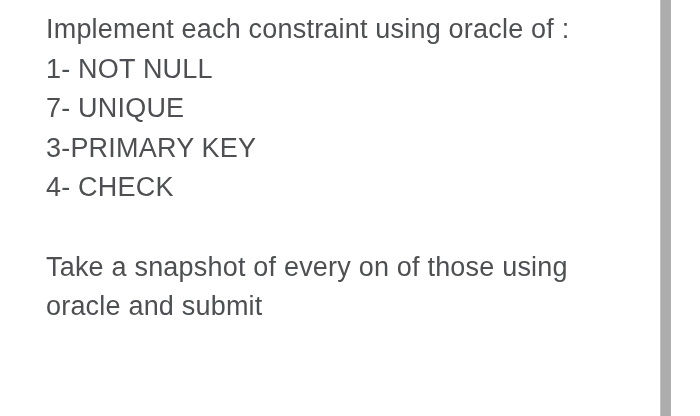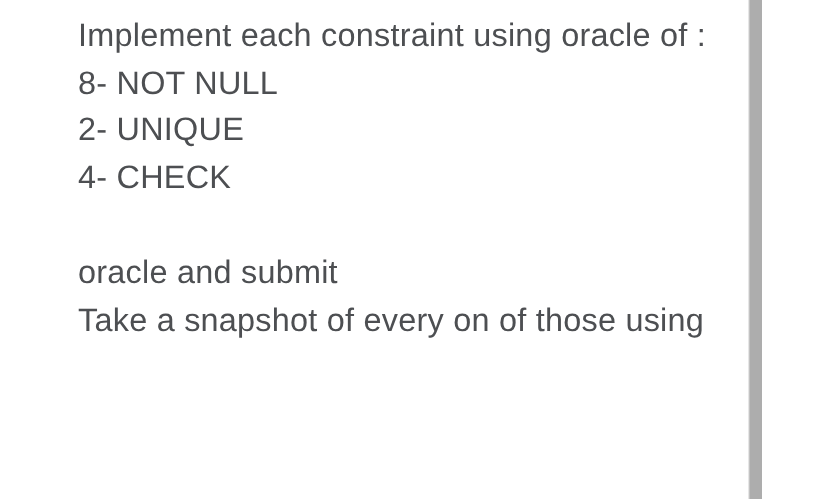--- a/index.html
+++ b/index.html
@@ -10,24 +10,23 @@
   * { margin: 0; padding: 0; box-sizing: border-box; }
   html, body {
     width: 700px;
     height: 416px;
     overflow: hidden;
     background: var(--bg);
     font-family: "Liberation Sans", "DejaVu Sans", sans-serif;
   }
   .task-panel {
     position: relative;
-    width: 616px;
+    width: 671px;
     height: 416px;
     background: var(--bg);
-    margin-left: 19px;
   }
   .text-block {
     position: absolute;
     left: 46px;
     top: 10px;
     right: 30px;
     color: var(--text);
     font-size: 27px;
     line-height: 39.6px;
     letter-spacing: 0.2px;
@@ -45,23 +44,24 @@
     border-left: 1px solid #c2c2c2;
   }
 </style>
 </head>
 <body>
 
 <div class="task-panel">
 
   <div class="text-block">
     <span class="line">Implement each constraint using oracle of :</span>
-    <span class="line">8- NOT NULL</span>
-    <span class="line">2- UNIQUE</span>
+    <span class="line">1- NOT NULL</span>
+    <span class="line">7- UNIQUE</span>
+    <span class="line">3-PRIMARY KEY</span>
     <span class="line">4- CHECK</span>
     <span class="spacer-line"></span>
+    <span class="line">Take a snapshot of every on of those using</span>
     <span class="line">oracle and submit</span>
-    <span class="line">Take a snapshot of every on of those using</span>
   </div>
 
   <div class="v-scrollbar"></div>
 
 </div>
 
 </body></html>

